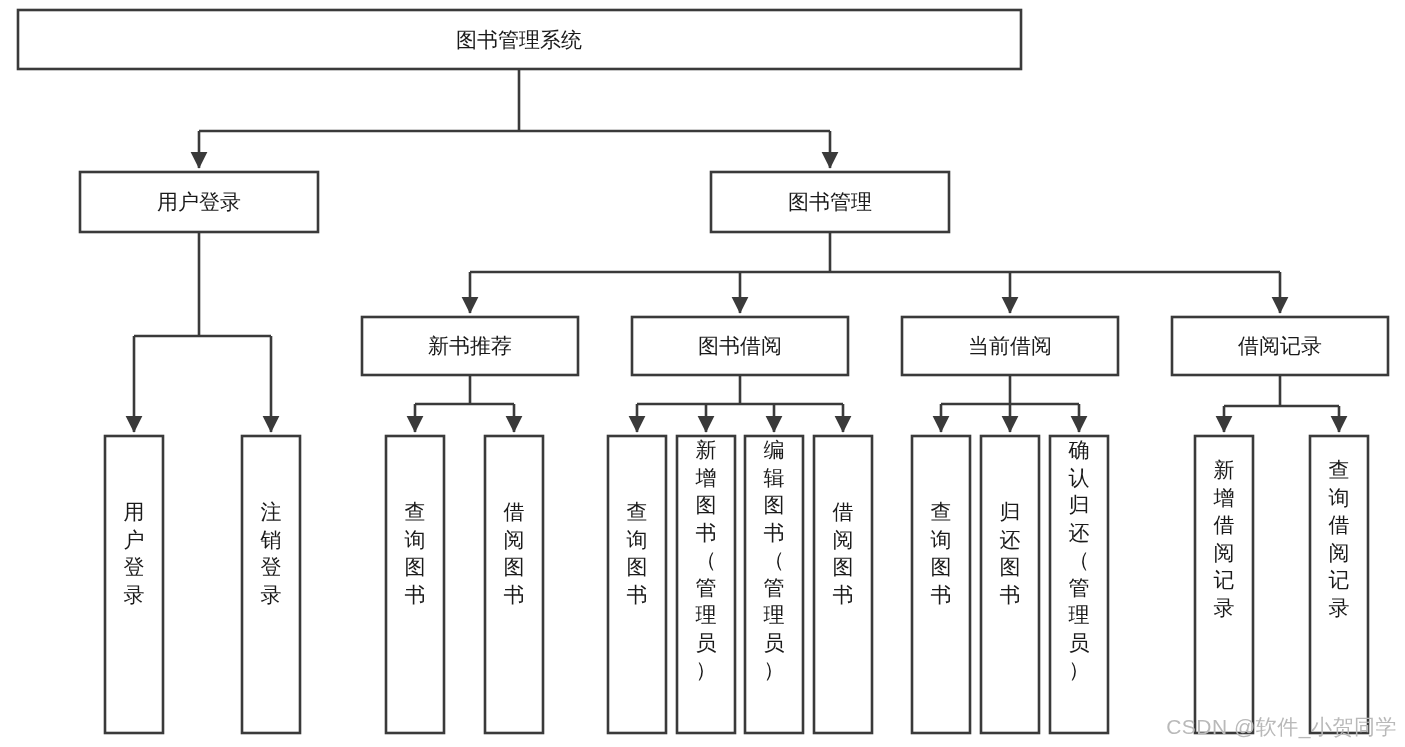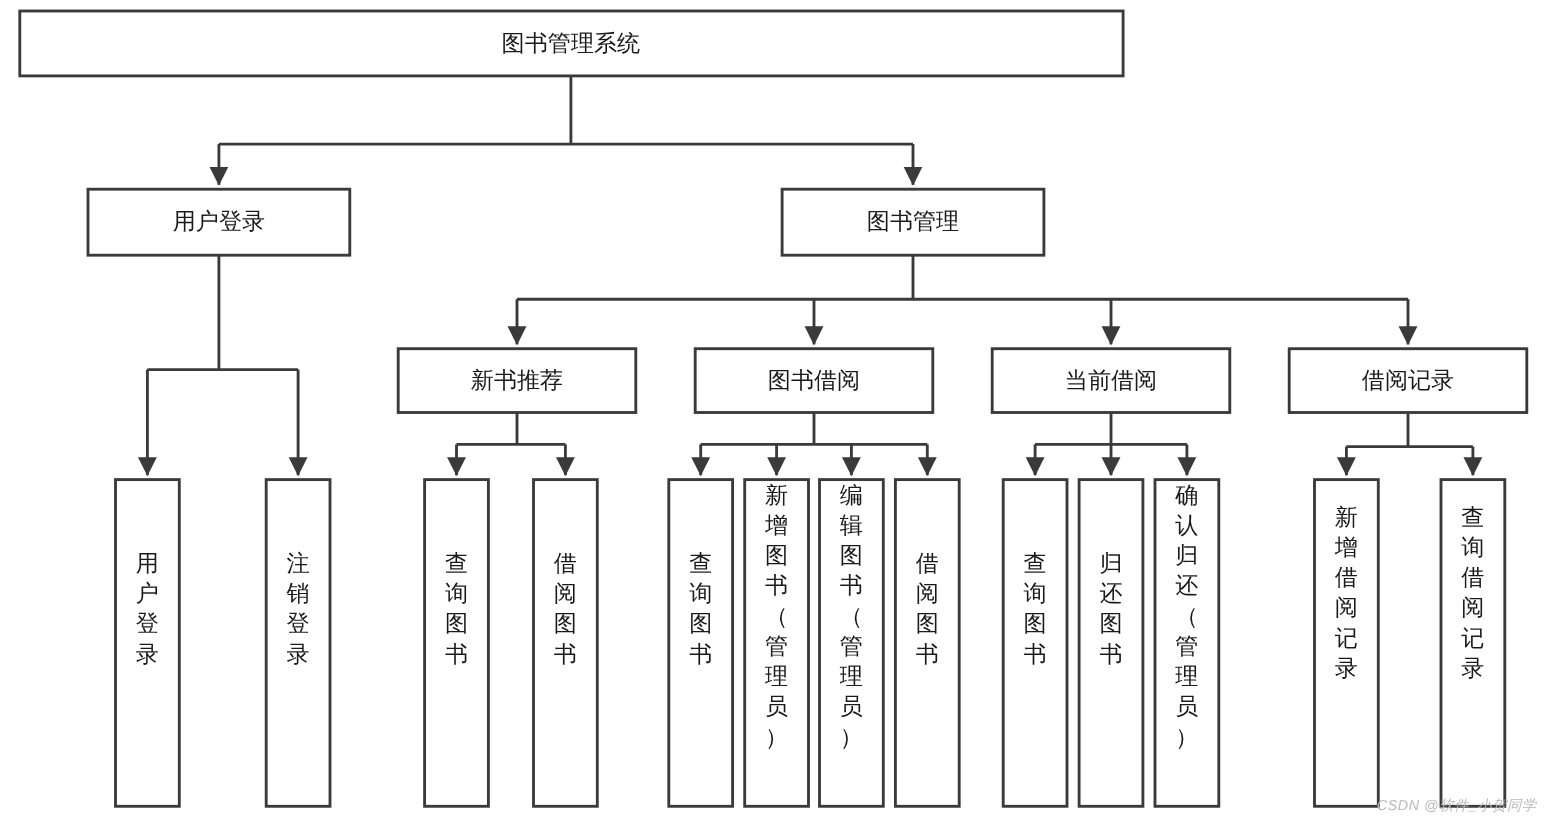--- a/index.html
+++ b/index.html
@@ -45,26 +45,25 @@
   }
   .arrow-head {
     fill: #3a3a3a;
     stroke: none;
   }
   .watermark {
     position: absolute;
     right: 8px;
     bottom: 6px;
     font-family: "Liberation Sans", "DejaVu Sans", sans-serif;
-    font-size: 13px;
+    font-size: 21px;
     color: #b9b9b9;
     letter-spacing: 0.5px;
     white-space: nowrap;
     user-select: none;
-    font-style: italic;
   }
 </style>
 </head>
 <body>
 
 <svg id="diagram" viewBox="0 0 1405 747" xmlns="http://www.w3.org/2000/svg">
 
   <defs>
     <marker id="arrow" viewBox="0 0 12 12" refX="10.5" refY="6" markerWidth="7.2" markerHeight="7.2" orient="auto-start-reverse">
       <path d="M 0 0.5 L 11 6 L 0 11.5 z" class="arrow-head"></path>

